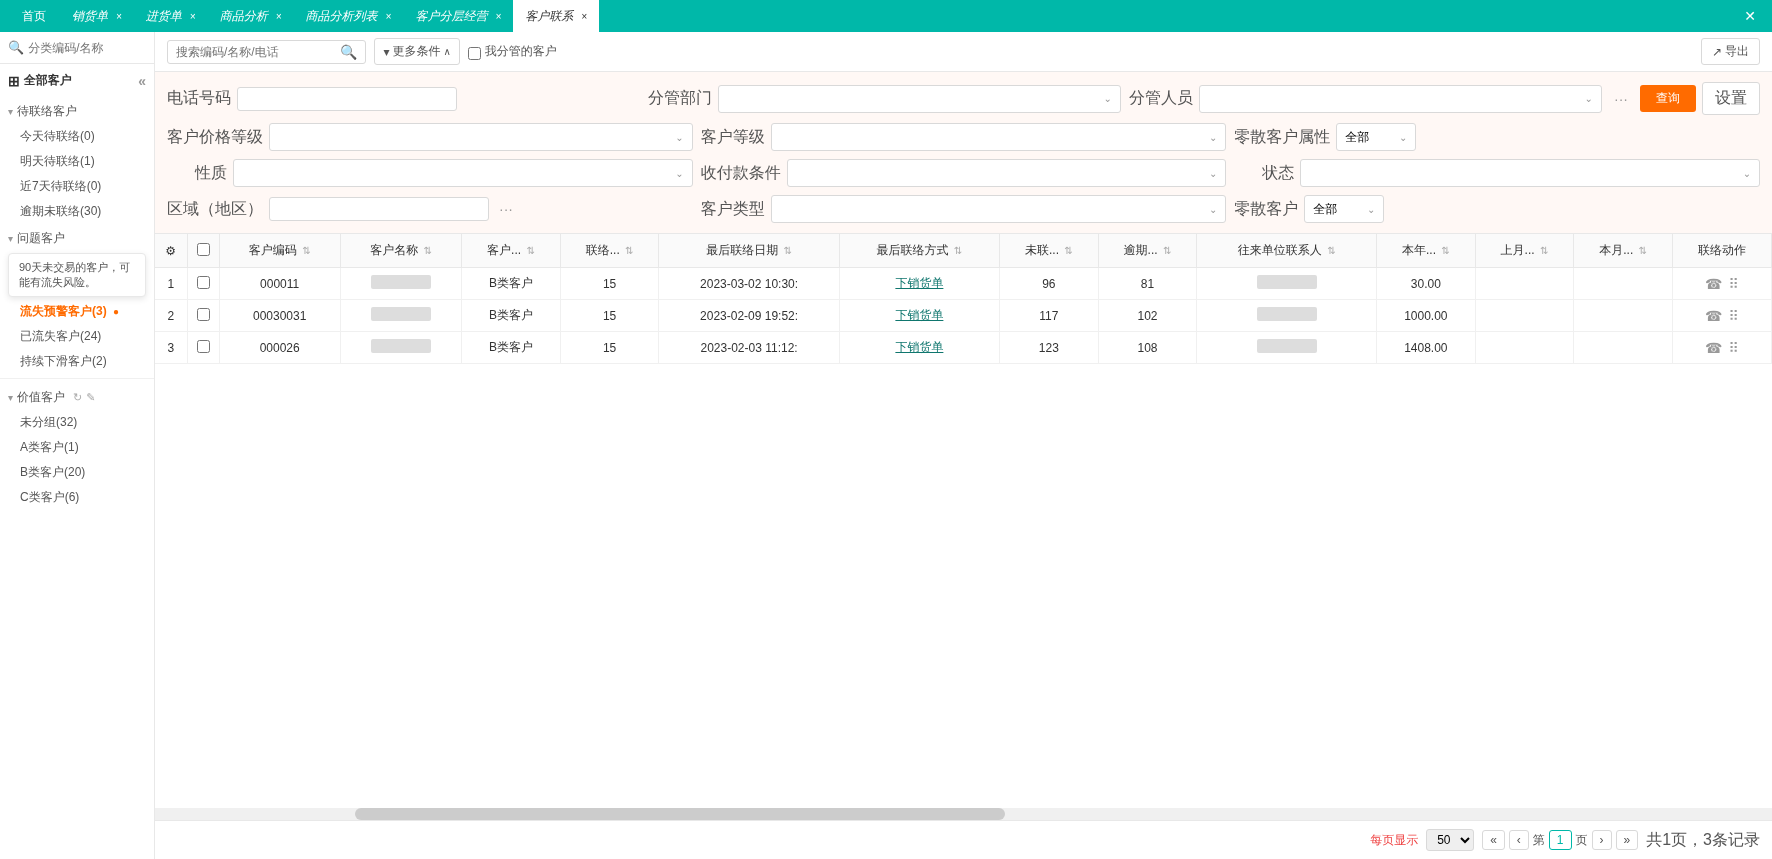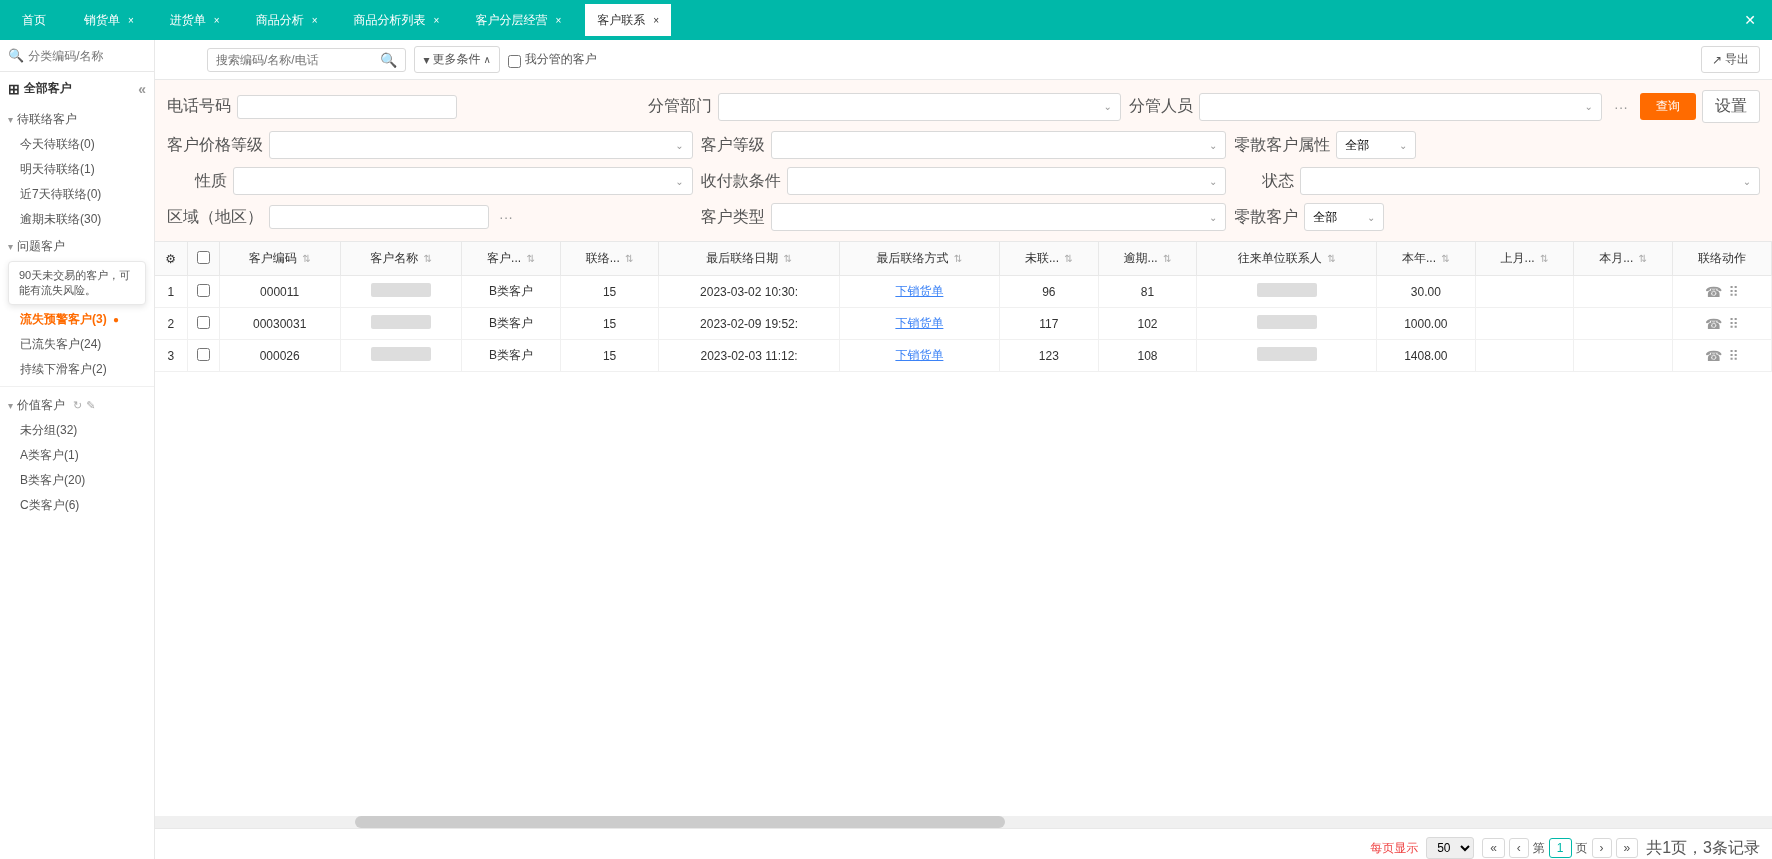--- a/index.html
+++ b/index.html
@@ -3,34 +3,35 @@
   <meta charset="utf-8">
   <style>
     * { box-sizing: border-box; margin: 0; padding: 0; font-family: 'Microsoft YaHei', Arial, sans-serif; font-size: 12px; }
     body { background: #f0f2f5; overflow: hidden; }
 
     
     .top-nav {
       display: flex;
       align-items: center;
       background: #00b8a9;
-      height: 40px;
+      height: 32px;
       padding: 8px 8px;
-      gap: 12px;
+      gap: 0;
     }
     .top-nav .nav-item {
       display: flex;
       align-items: center;
       padding: 0 12px;
       height: 32px;
       color: #fff;
       cursor: pointer;
       font-size: 12px;
       gap: 4px;
       white-space: nowrap;
+      font-style: italic;
     }
     .top-nav .nav-item.active { background: #fff; color: #333; }
     .top-nav .nav-item .close-x { font-size: 10px; color: inherit; margin-left: 4px; }
     .top-nav .nav-home { padding: 0 14px; color: #fff; font-size: 12px; cursor: pointer; }
     .top-nav-right { margin-left: auto; color: #fff; cursor: pointer; font-size: 14px; padding: 0 8px; }
 
     
     .main-layout {
       display: flex;
       height: calc(859px - 32px);
@@ -122,21 +123,20 @@
       background: #fff;
     }
     .toolbar-search {
       display: flex;
       align-items: center;
       border: 1px solid #d9d9d9;
       border-radius: 3px;
       padding: 3px 8px;
       gap: 4px;
       min-width: 180px;
-      margin-left: 40px;
     }
     .toolbar-search input {
       border: none;
       outline: none;
       font-size: 12px;
       min-width: 140px;
     }
     .toolbar-btn {
       display: flex;
       align-items: center;
@@ -275,21 +275,21 @@
     }
     thead tr th .sort-icon { font-size: 10px; color: #aaa; margin-left: 2px; }
     tbody tr td {
       border-bottom: 1px solid #f0f0f0;
       border-right: 1px solid #f0f0f0;
       padding: 7px 6px;
       text-align: center;
       color: #333;
       white-space: nowrap;
     }
-    .td-link { color: #3b82f6; cursor: pointer; text-decoration: underline; }
+    .td-link { color: #0f766e; cursor: pointer; text-decoration: underline; }
     .blurred { background: #ddd; border-radius: 2px; color: transparent; user-select: none; min-width: 60px; display: inline-block; height: 14px; }
     .action-icons { display: flex; align-items: center; gap: 6px; justify-content: center; }
     .action-icon { color: #999; cursor: pointer; font-size: 14px; }
 
     
     .table-footer {
       display: flex;
       align-items: center;
       justify-content: flex-end;
       padding: 8px 12px;

